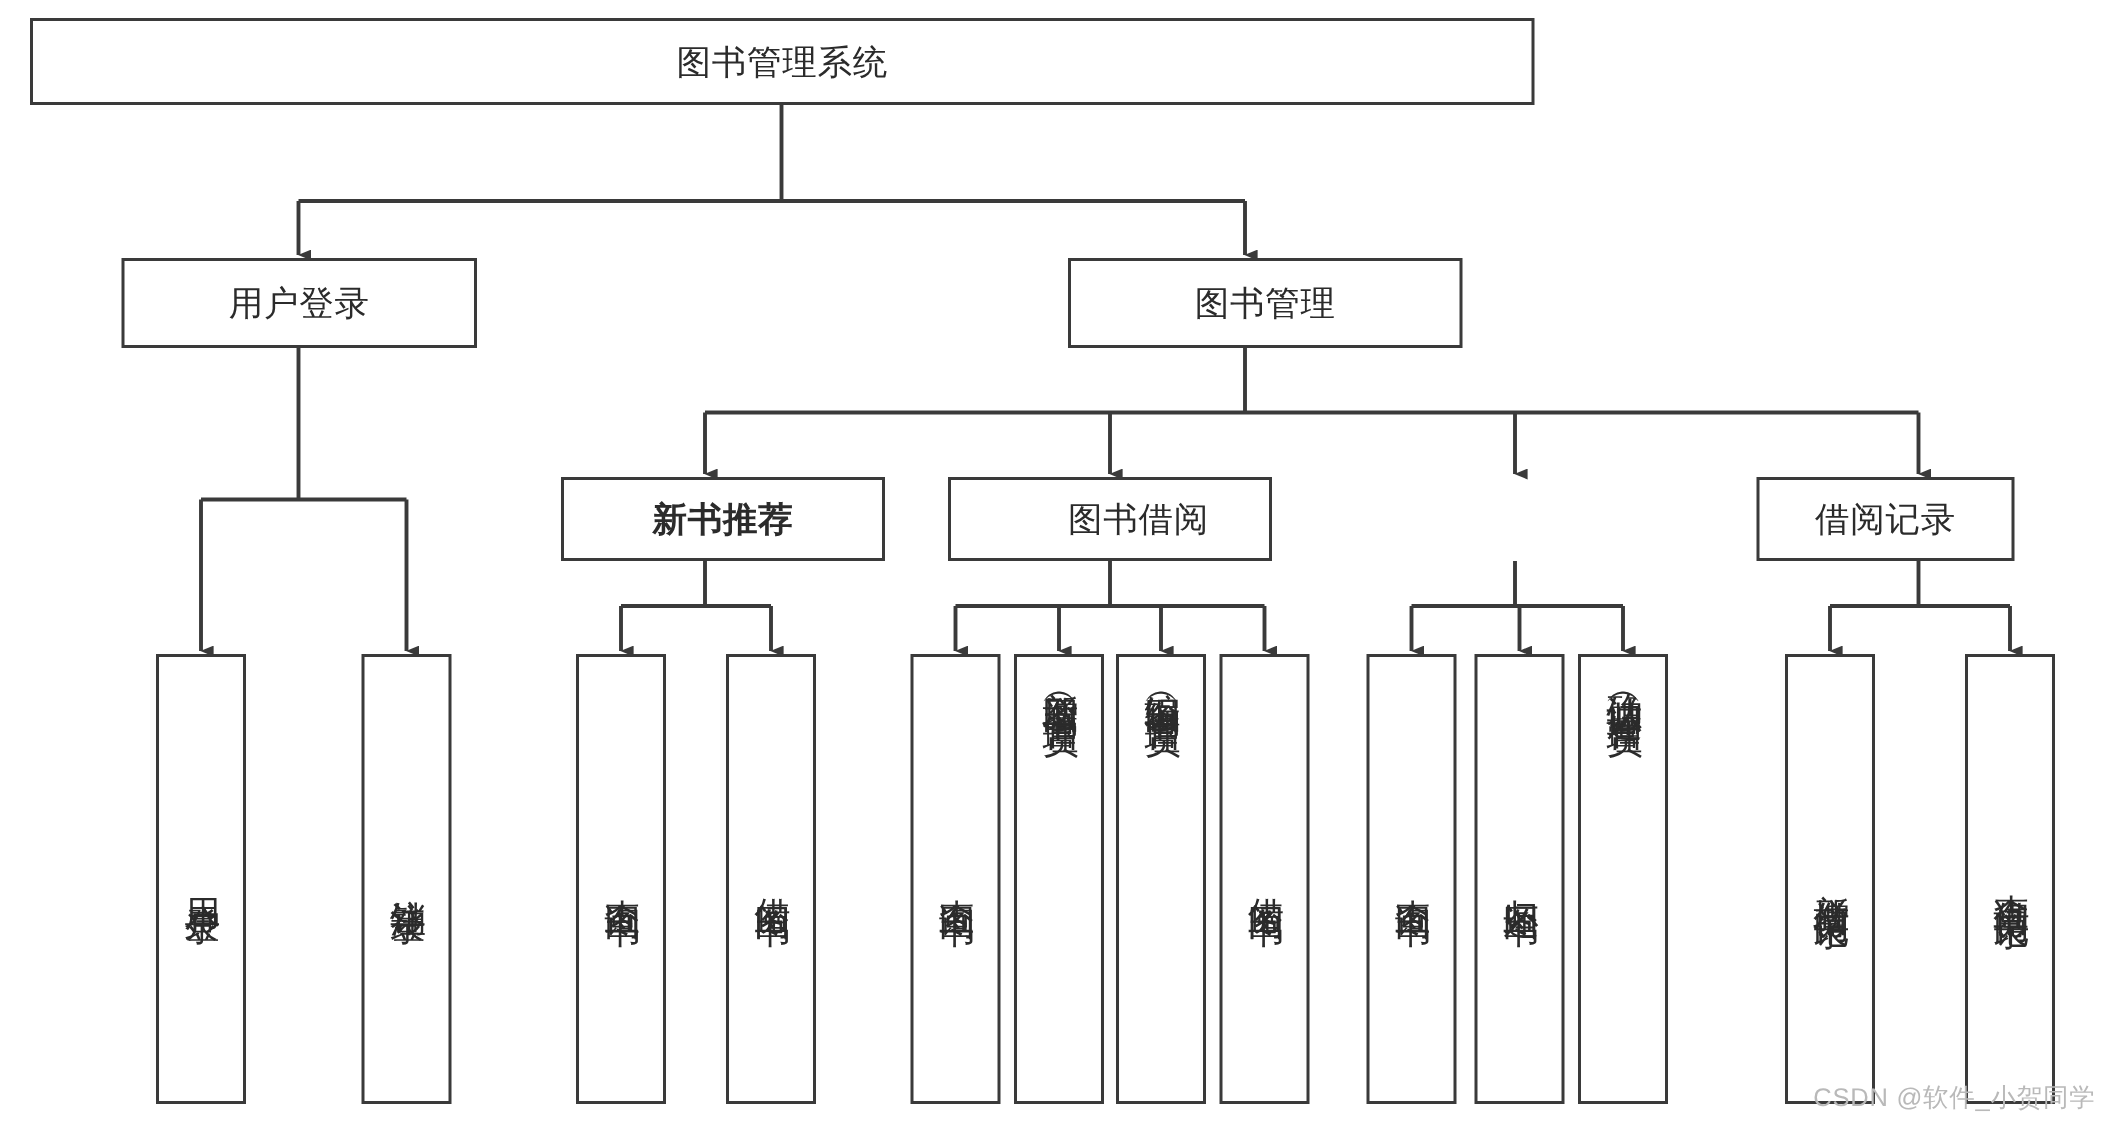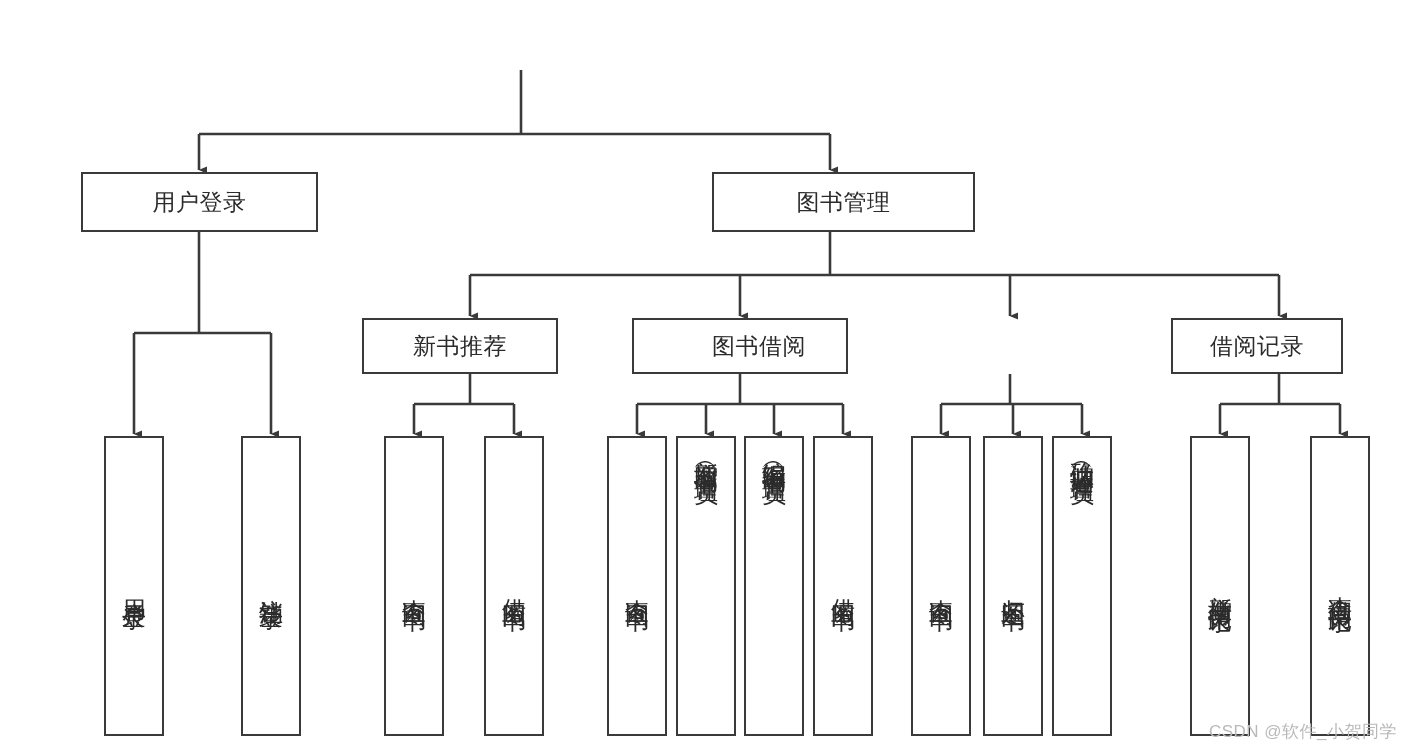--- a/index.html
+++ b/index.html
@@ -122,29 +122,32 @@
       <path d="M 1013 404 L 1013 434" marker-end="url(#arrowhead)"></path>
       <path d="M 1082 404 L 1082 434" marker-end="url(#arrowhead)"></path>
 
       <path d="M 1279 374 L 1279 404"></path>
       <path d="M 1220 404 L 1340 404"></path>
       <path d="M 1220 404 L 1220 434" marker-end="url(#arrowhead)"></path>
       <path d="M 1340 404 L 1340 434" marker-end="url(#arrowhead)"></path>
     </g>
   </svg>
 
+  <div class="node horiz" style="left:20px; top:12px; width:1003px; height:58px;">
+    <span class="node-label">图书管理系统</span>
+  </div>
 
   <div class="node horiz" style="left:81px; top:172px; width:237px; height:60px;">
     <span class="node-label">用户登录</span>
   </div>
   <div class="node horiz" style="left:712px; top:172px; width:263px; height:60px;">
     <span class="node-label">图书管理</span>
   </div>
 
-  <div class="node horiz" style="left:362px; top:318px; width:196px; height:56px;">
+  <div class="node horiz" style="left:374px; top:318px; width:216px; height:56px;font-weight:bold;">
     <span class="node-label">新书推荐</span>
   </div>
   <div class="node horiz" style="left:632px; top:318px; width:216px; height:56px;padding-left:38px;">
     <span class="node-label">图书借阅</span>
   </div>
   <div class="node horiz" style="left:1171px; top:318px; width:172px; height:56px;">
     <span class="node-label">借阅记录</span>
   </div>
 
   <div class="node vert centered" style="left:104px; top:436px; width:60px; height:300px;">

